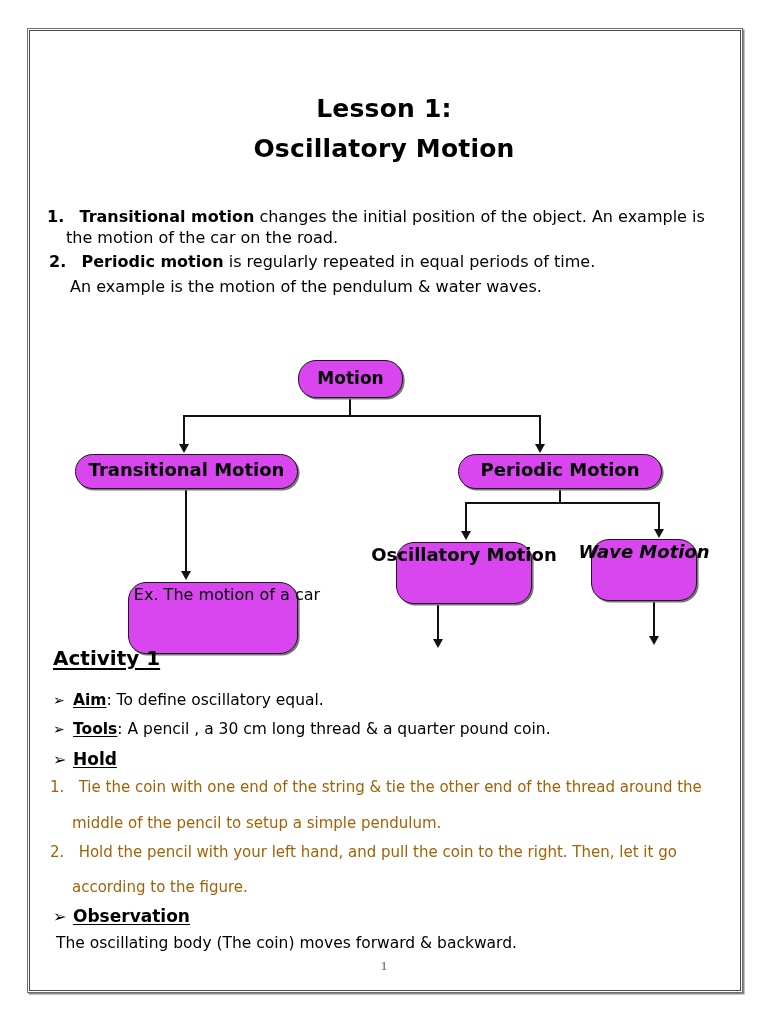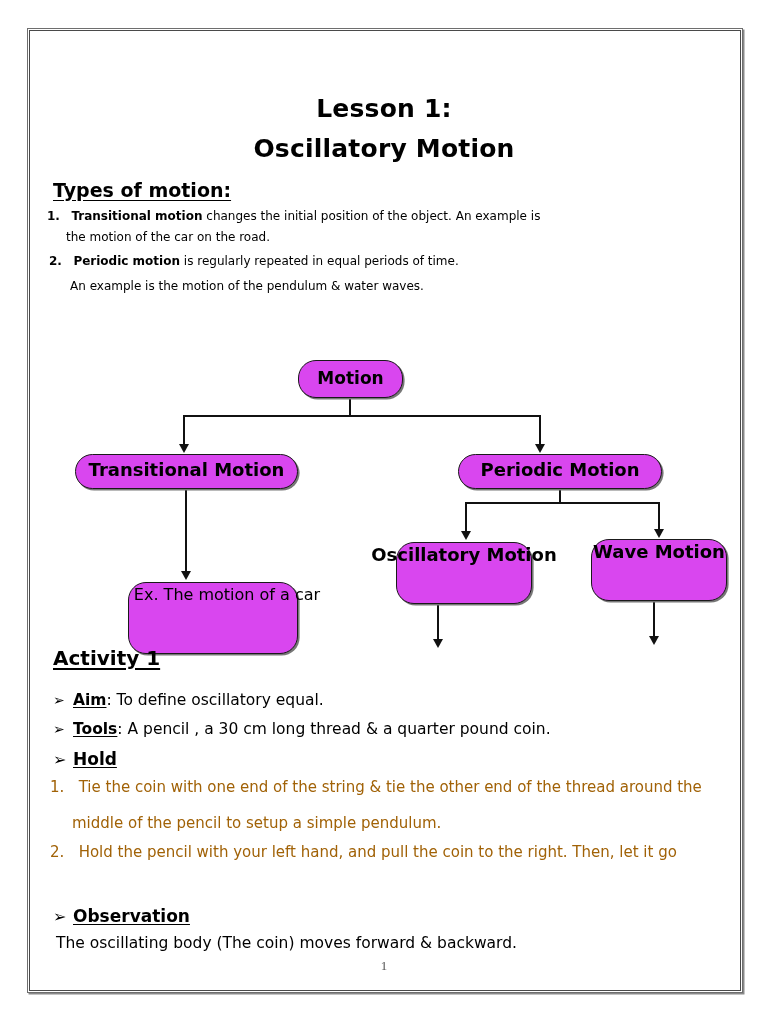--- a/index.html
+++ b/index.html
@@ -70,21 +70,21 @@
   }
   #activity-head {
     left: 25px;
     top: 617px;
     font-size: 20px;
   }
 
   
   .intro-item {
     position: absolute;
-    font-size: 12px;
+    font-size: 16px;
     color: #000;
     line-height: 21px;
     white-space: nowrap;
   }
   .intro-num { font-weight: bold; }
   .intro-strong { font-weight: bold; }
   #intro-1a { left: 19px; top: 177px; }
   #intro-1b { left: 38px; top: 198px; }
   #intro-2a { left: 21px; top: 222px; }
   #intro-2b { left: 42px; top: 247px; }
@@ -121,21 +121,21 @@
 
   #box-transitional { left: 47px;  top: 129px; width: 223px; height: 35px; }
   #box-transitional .fbox-label { font-size: 18px; top: 4px; }
 
   #box-periodic     { left: 430px; top: 129px; width: 204px; height: 35px; }
   #box-periodic .fbox-label { font-size: 18px; top: 4px; }
 
   #box-oscillatory  { left: 368px; top: 217px; width: 136px; height: 62px; }
   #box-oscillatory .fbox-label { font-size: 18px; top: 1px; }
 
-  #box-wave         { left: 563px; top: 214px; width: 136px; height: 62px; }
+  #box-wave         { left: 563px; top: 214px; width: 106px; height: 62px; font-style: italic; }
   #box-wave .fbox-label { font-size: 18px; top: 1px; }
 
   #box-ex-car       { left: 100px; top: 257px; width: 170px; height: 72px; }
   #box-ex-car .fbox-label { font-size: 16px; top: 2px; margin-left: 14px; }
 
   #box-ex-pendulum  { left: 331px; top: 324px; width: 157px; height: 50px; }
   #box-ex-pendulum .fbox-label { font-size: 16px; top: 6px; }
 
   #box-ex-water     { left: 532px; top: 321px; width: 190px; height: 50px; }
   #box-ex-water .fbox-label { font-size: 16px; top: 6px; }
@@ -214,21 +214,20 @@
 <body>
 
 <div id="page">
   <div id="page-inner"></div>
 
   <div id="content">
 
     <div class="title" id="title-1">Lesson 1:</div>
     <div class="title" id="title-2">Oscillatory Motion</div>
 
-    <div class="section-head" id="types-head">Types of motion: </div>
 
     <div class="intro-item" id="intro-1a">
       <span class="intro-num">1.</span>
       <span>&nbsp;</span>
       <span class="intro-strong">Transitional motion</span><span> changes the initial position of the object. An example is</span>
     </div>
     <div class="intro-item" id="intro-1b">the motion of the car on the road.</div>
 
     <div class="intro-item" id="intro-2a">
       <span class="intro-num">2.</span>
@@ -308,20 +307,21 @@
       <span>&nbsp;</span>
       <span>Tie the coin with one end of the string &amp; tie the other end of the thread around the</span>
     </div>
     <div class="step-line" id="step-1b">middle of the pencil to setup a simple pendulum.</div>
 
     <div class="step-line" id="step-2a">
       <span>2.</span>
       <span>&nbsp;</span>
       <span>Hold the pencil with your left hand, and pull the coin to the right. Then, let it go</span>
     </div>
+    <div class="step-line" id="step-2b">according to the figure.</div>
 
     <div class="bullet-row" id="row-observation">
       <span class="bmark big">➢</span><span class="blabel">Observation</span>
     </div>
 
     <div id="observation-text">The oscillating body (The coin) moves forward &amp; backward.</div>
 
     <div id="page-number">1</div>
 
   </div>

